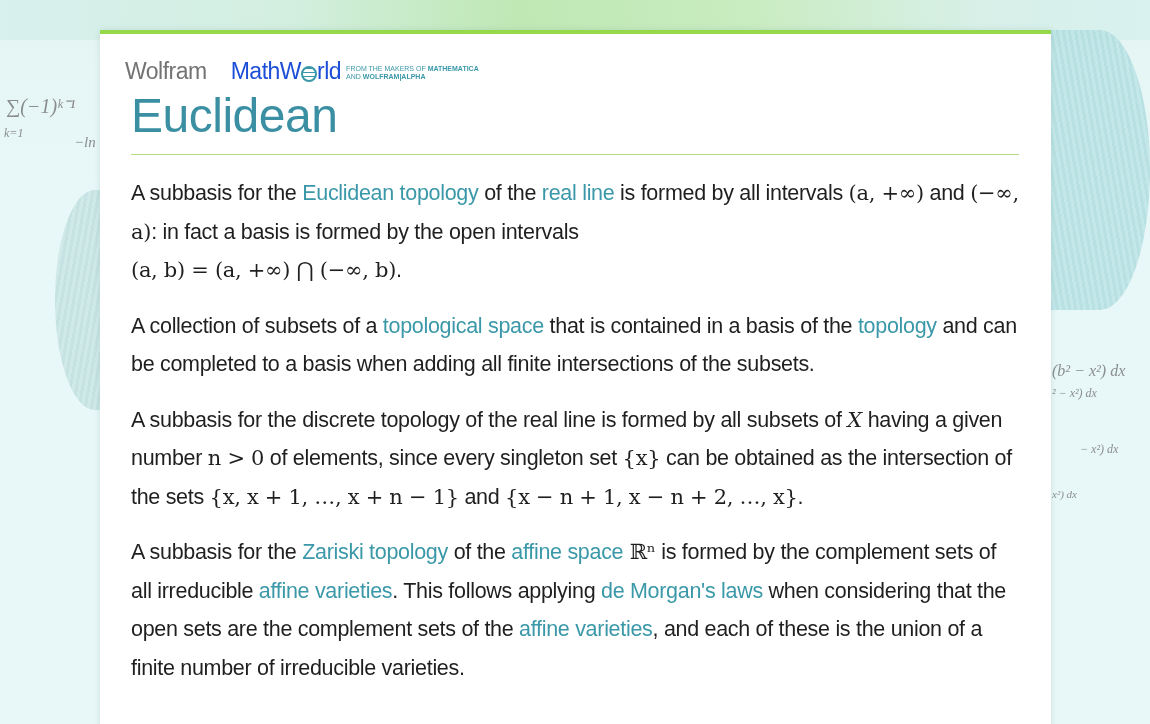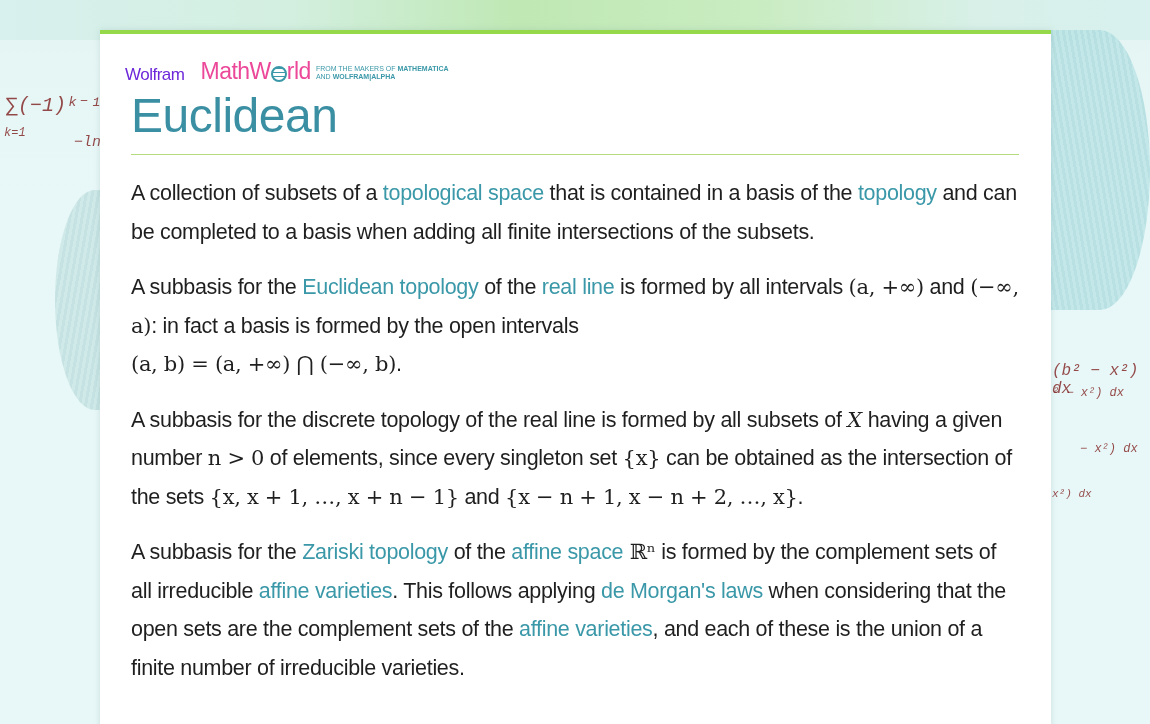--- a/index.html
+++ b/index.html
@@ -5,21 +5,21 @@
     html, body { margin: 0; padding: 0; }
     body {
       width: 1150px; height: 724px; overflow: hidden; position: relative;
       background: linear-gradient(180deg, #dff2ef 0px, #e6f6f5 60px, #e8f7f7 200px, #e8f7f7 724px);
       font-family: "Liberation Sans", sans-serif;
     }
     .bg-top {
       position: absolute; left: 0; top: 0; width: 1150px; height: 40px;
       background: linear-gradient(90deg, #d8f0ee 0%, #d3efe0 25%, #bfe8b4 45%, #c9ecc0 65%, #d8f0e8 85%, #d9f1ef 100%);
     }
-    .bg-deco { position: absolute; color: #7f1d1d; font-family: Liberation Mono, monospace; font-style: italic; opacity: .8; }
+    .bg-deco { position: absolute; color: #737373; font-family: Liberation Serif, serif; font-style: italic; opacity: .8; }
     .bg-shape-left {
       position: absolute; left: 55px; top: 190px; width: 80px; height: 220px;
       border-radius: 60% 0 0 60%;
       background: repeating-linear-gradient(100deg, #b7d9d9 0 3px, #c5e3e3 3px 6px);
       opacity: .7;
     }
     .bg-shape-right {
       position: absolute; left: 1050px; top: 30px; width: 100px; height: 280px;
       border-radius: 0 60% 60% 0;
       background: repeating-linear-gradient(80deg, #a9d9dc 0 3px, #b8e3e5 3px 6px);
@@ -27,22 +27,22 @@
     }
     .card {
       position: absolute; left: 100px; top: 30px; width: 951px; height: 700px;
       background: #ffffff; border-top: 4px solid #95d84a;
       box-shadow: 0 0 6px rgba(120,160,160,.25);
     }
     .logo {
       position: absolute; left: 25px; top: 24px; display: flex; align-items: flex-end;
       white-space: nowrap;
     }
-    .logo-wolfram { font-size: 17px; color: #6d28d9; letter-spacing: -0.5px; }
-    .logo-mathworld { font-size: 23px; color: #ec4899; letter-spacing: -0.5px; margin-left: 16px; text-align: center; }
+    .logo-wolfram { font-size: 23px; color: #737373; letter-spacing: -0.5px; }
+    .logo-mathworld { font-size: 23px; color: #1d4ed8; letter-spacing: -0.5px; margin-left: 24px; text-align: center; }
     .globe {
       display: inline-block; width: 16px; height: 16px; border-radius: 50%;
       border: 2px solid #3a98a8; box-sizing: border-box; margin: 0 0 3px 0;
       background: repeating-linear-gradient(0deg, transparent 0 3px, #3a98a8 3px 4px);
       vertical-align: bottom;
     }
     .logo-tag { margin-left: 5px; margin-bottom: 4px; font-size: 7px; line-height: 8px; color: #3a98a8; }
     .logo-tag b { font-weight: bold; }
     .title {
       position: absolute; left: 31px; top: 54px; margin: 0;
@@ -81,26 +81,26 @@
       <span>AND </span><b>WOLFRAM|ALPHA</b>
     </span>
   </div>
 
   <h1 class="title">Euclidean</h1>
   <div class="rule"></div>
 
   <div class="content">
 
     <p>
-      <span>A collection of subsets of a </span><a href="#">topological space</a><span> that is contained in a basis of the </span><a href="#">topology</a><span> and can be completed to a basis when adding all finite intersections of the subsets.</span>
+      <span>A subbasis for the </span><a href="#">Euclidean topology</a><span> of the </span><a href="#">real line</a><span> is formed by all intervals </span><span class="m">(a, +∞)</span><span> and </span><span class="m">(−∞, a)</span><span>: in fact a basis is formed by the open intervals</span><br>
+      <span class="m">(a, b) = (a, +∞) ⋂ (−∞, b)</span><span>.</span>
     </p>
 
     <p>
-      <span>A subbasis for the </span><a href="#">Euclidean topology</a><span> of the </span><a href="#">real line</a><span> is formed by all intervals </span><span class="m">(a, +∞)</span><span> and </span><span class="m">(−∞, a)</span><span>: in fact a basis is formed by the open intervals</span><br>
-      <span class="m">(a, b) = (a, +∞) ⋂ (−∞, b)</span><span>.</span>
+      <span>A collection of subsets of a </span><a href="#">topological space</a><span> that is contained in a basis of the </span><a href="#">topology</a><span> and can be completed to a basis when adding all finite intersections of the subsets.</span>
     </p>
 
     <p>
       <span>A subbasis for the discrete topology of the real line is formed by all subsets of </span><span class="m mi">X</span><span> having a given number </span><span class="m">n &gt; 0</span><span> of elements, since every singleton set </span><span class="m">{x}</span><span> can be obtained as the intersection of the sets </span><span class="m">{x, x + 1, …, x + n − 1}</span><span> and </span><span class="m">{x − n + 1, x − n + 2, …, x}</span><span>.</span>
     </p>
 
     <p>
       <span>A subbasis for the </span><a href="#">Zariski topology</a><span> of the </span><a href="#">affine space</a><span class="m"> ℝⁿ</span><span> is formed by the complement sets of all irreducible </span><a href="#">affine varieties</a><span>. This follows applying </span><a href="#">de Morgan's laws</a><span> when considering that the open sets are the complement sets of the </span><a href="#">affine varieties</a><span>, and each of these is the union of a finite number of irreducible varieties.</span>
     </p>
 

